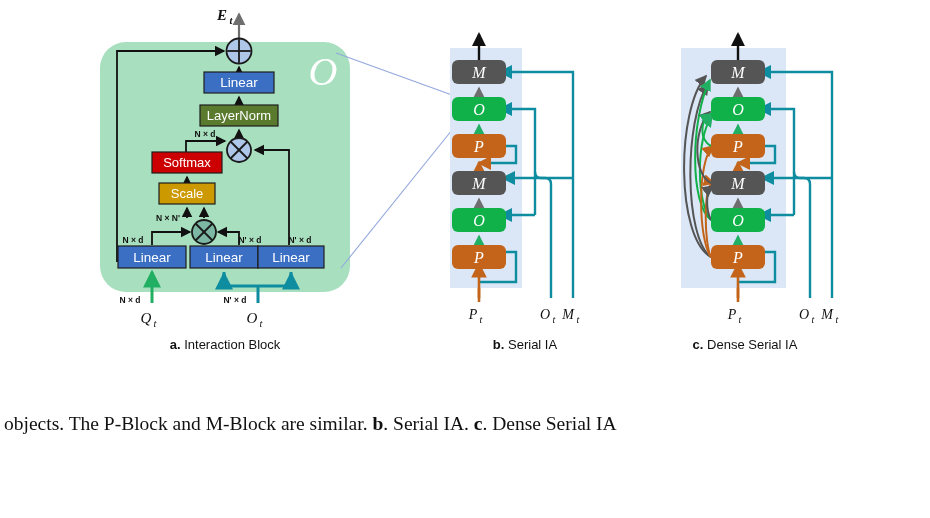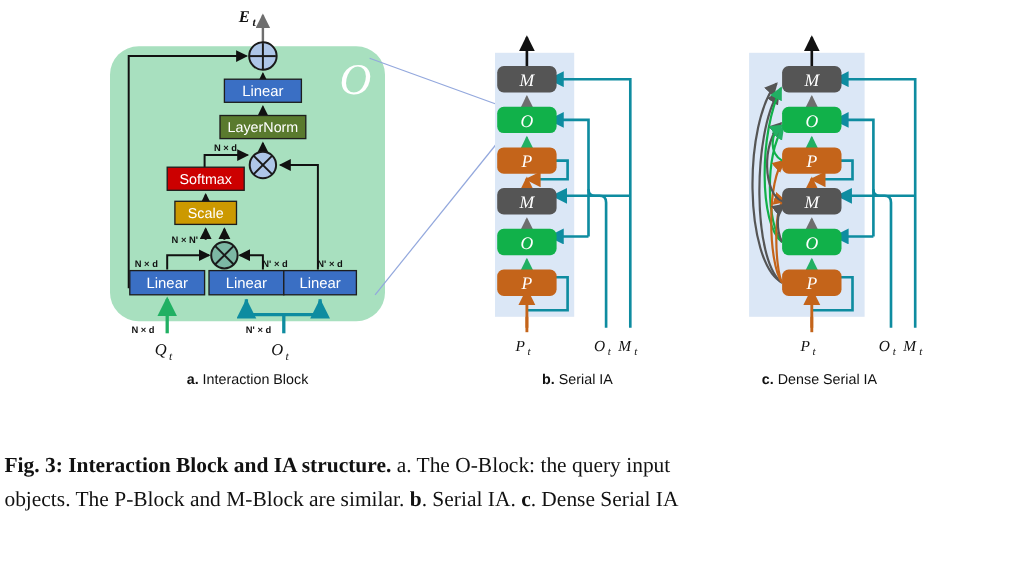--- a/index.html
+++ b/index.html
@@ -261,15 +261,14 @@
   </text>
   <text x="525" y="349" font-size="13" fill="#111" text-anchor="middle">
     <tspan font-weight="bold">b.</tspan><tspan> </tspan><tspan>Serial IA</tspan>
   </text>
   <text x="745" y="349" font-size="13" fill="#111" text-anchor="middle">
     <tspan font-weight="bold">c.</tspan><tspan> </tspan><tspan>Dense Serial IA</tspan>
   </text>
 </svg>
 
 <div class="cap">
-  <span class="capline"><b>Fig. 3:</b><span class="sp">&nbsp;</span><b>Interaction Block and IA structure.</b><span> a. The O-Block: the query input</span></span>
   <span class="capline">objects. The P-Block and M-Block are similar. <b>b</b>. Serial IA. <b>c</b>. Dense Serial IA</span>
 </div>
 
 </body></html>

